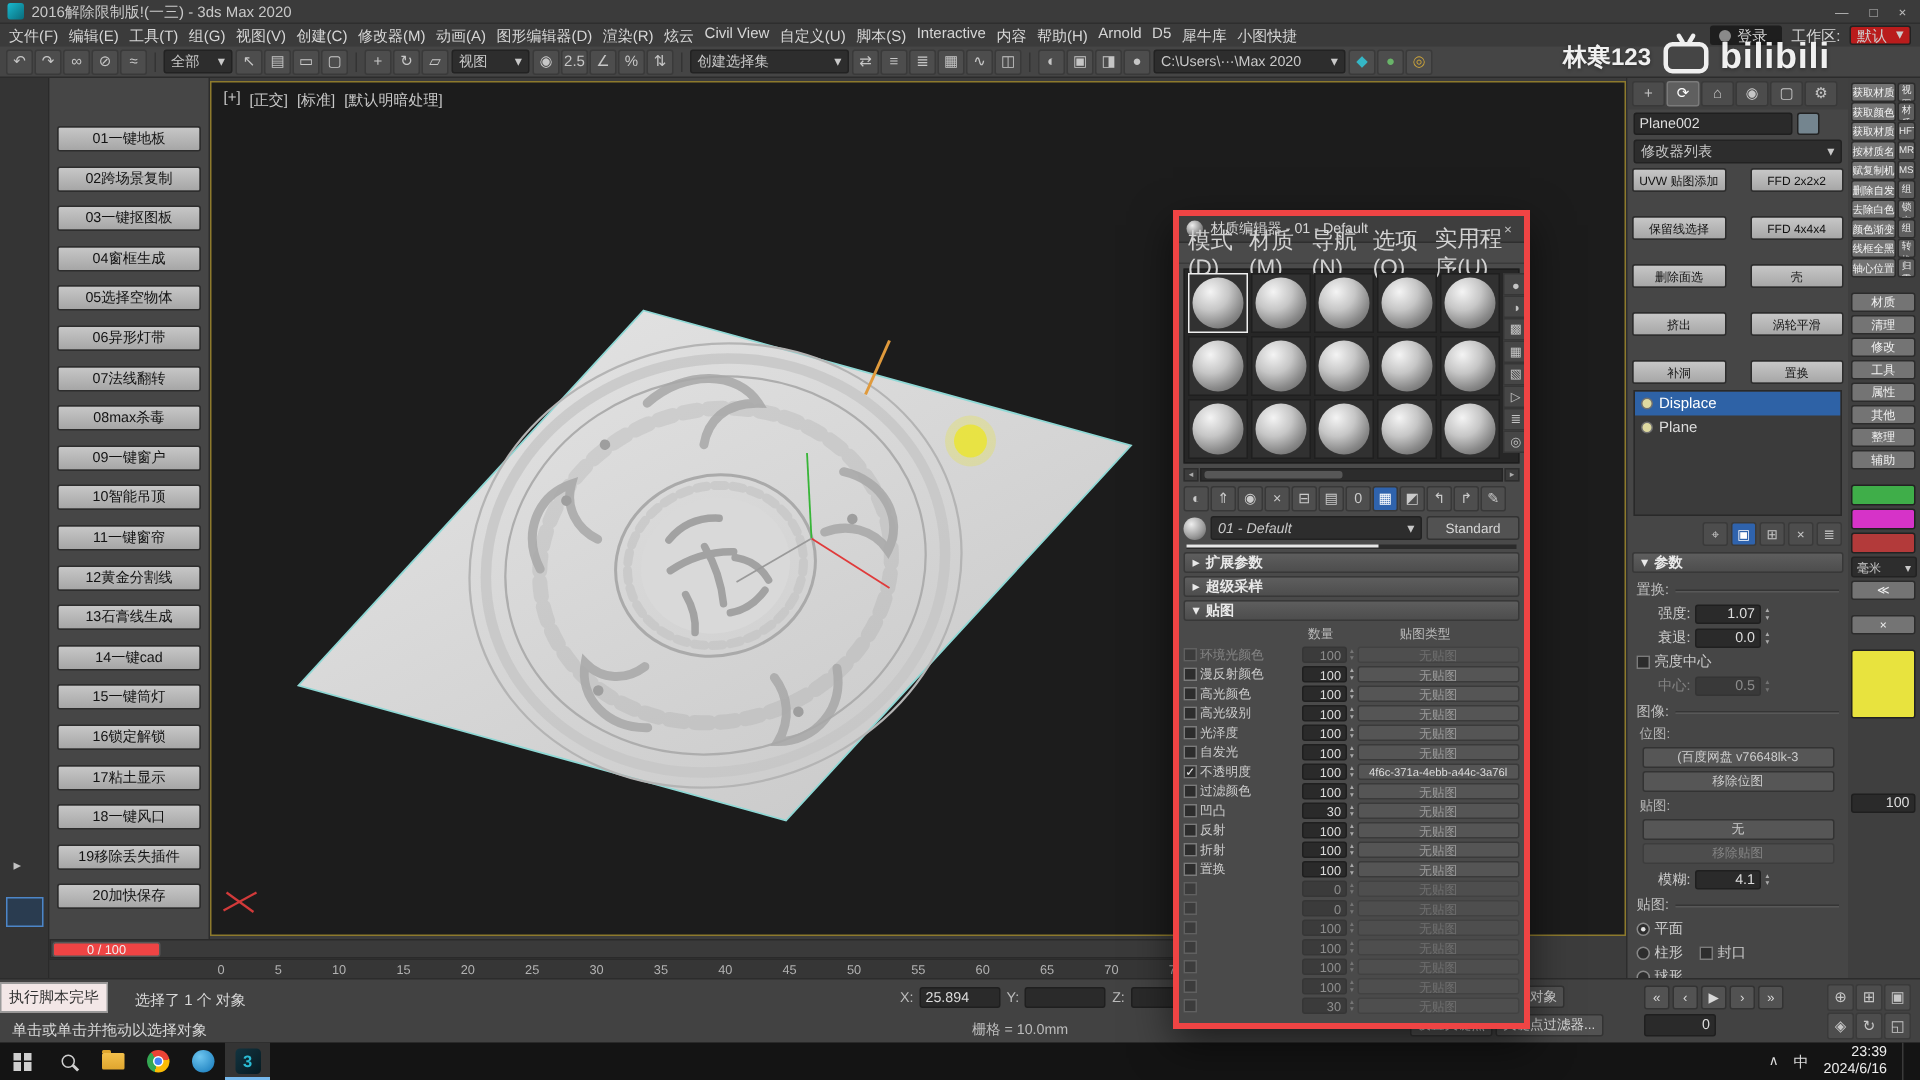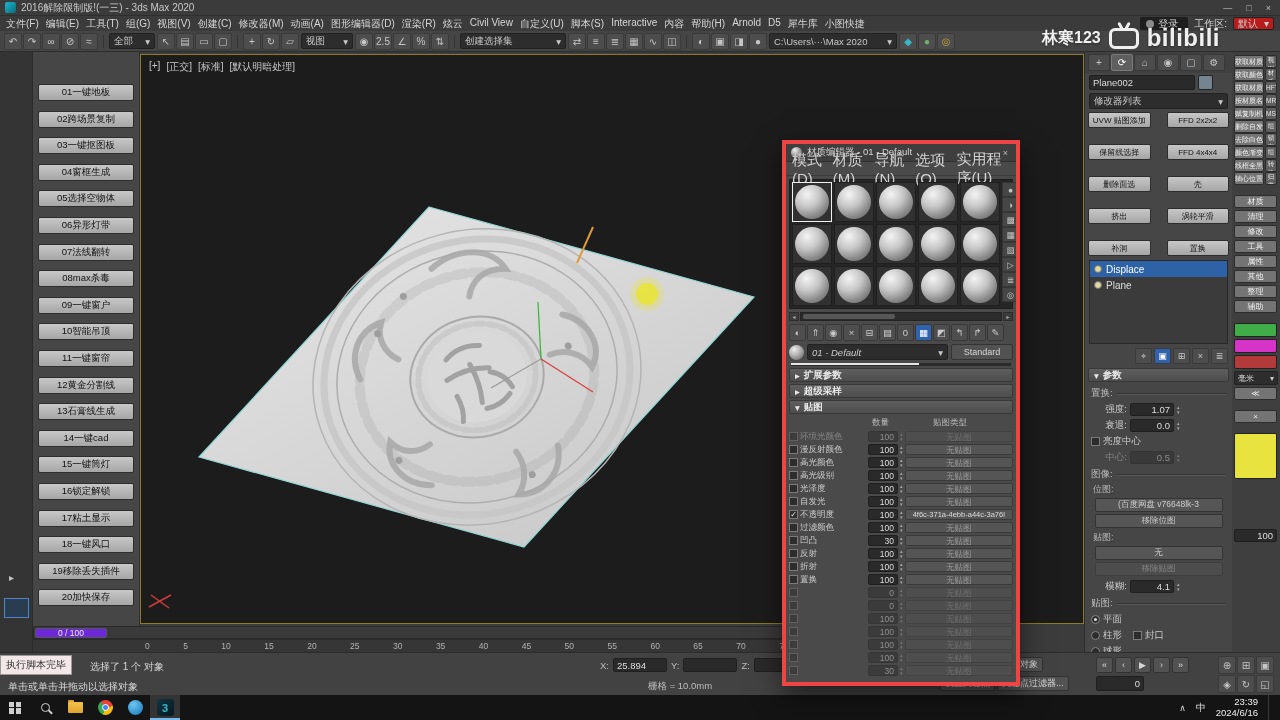--- a/index.html
+++ b/index.html
@@ -38,21 +38,21 @@
   .btn-light{background:linear-gradient(#c7c7c7,#a6a6a6);border:1px solid #2d2d2d;border-radius:2px;color:#121212;display:flex;align-items:center;justify-content:center;}
   .script-btn{width:96px;height:17px;font-size:9.5px;white-space:nowrap;overflow:hidden;flex:0 0 auto;}
 
   
   #viewport{left:140px;top:54px;width:944px;height:570px;background:#1c1c1c;border:1px solid #8d7a2d;z-index:1;}
   #viewport svg{position:absolute;left:0;top:0;}
   #vp-label{position:absolute;left:8px;top:5px;display:flex;gap:6px;font-size:10px;color:#c8c8c8;z-index:2;}
 
   
   #time-slider{left:33px;top:626px;width:980px;height:13px;background:#3a3a3a;border:1px solid #2a2a2a;display:flex;align-items:center;padding:0 1px;}
-  .time-handle{width:72px;height:10px;background:#6d28d9;border:1px solid #575757;border-radius:2px;font-size:8.5px;color:#ededed;display:flex;align-items:center;justify-content:center;}
+  .time-handle{width:72px;height:10px;background:#ef4444;border:1px solid #575757;border-radius:2px;font-size:8.5px;color:#ededed;display:flex;align-items:center;justify-content:center;}
   #ruler-left{left:33px;top:639px;width:107px;height:13px;background:#363636;border-top:1px solid #2b2b2b;}
   #ruler{left:140px;top:639px;width:873px;height:13px;background:#363636;border-top:1px solid #2b2b2b;display:flex;justify-content:space-between;align-items:center;padding:0 5px;font-size:8.5px;color:#b2b2b2;}
   #bottom-corner{left:1013px;top:626px;width:71px;height:26px;background:#3c3c3c;}
 
   
   #statusbar{left:0;top:652px;width:1280px;height:43px;background:#424242;border-top:1px solid #2c2c2c;z-index:6;}
   #statusbar > *{position:absolute;}
   #toast{left:0;top:2px;background:#f3e7e7;border:1px solid #9a9a9a;color:#333;font-size:10px;padding:2px 5px;z-index:8;}
   .prompt{font-size:10px;color:#d8d8d8;white-space:nowrap;}
   #prompt1{left:90px;top:7px;} #prompt2{left:8px;top:27px;}

